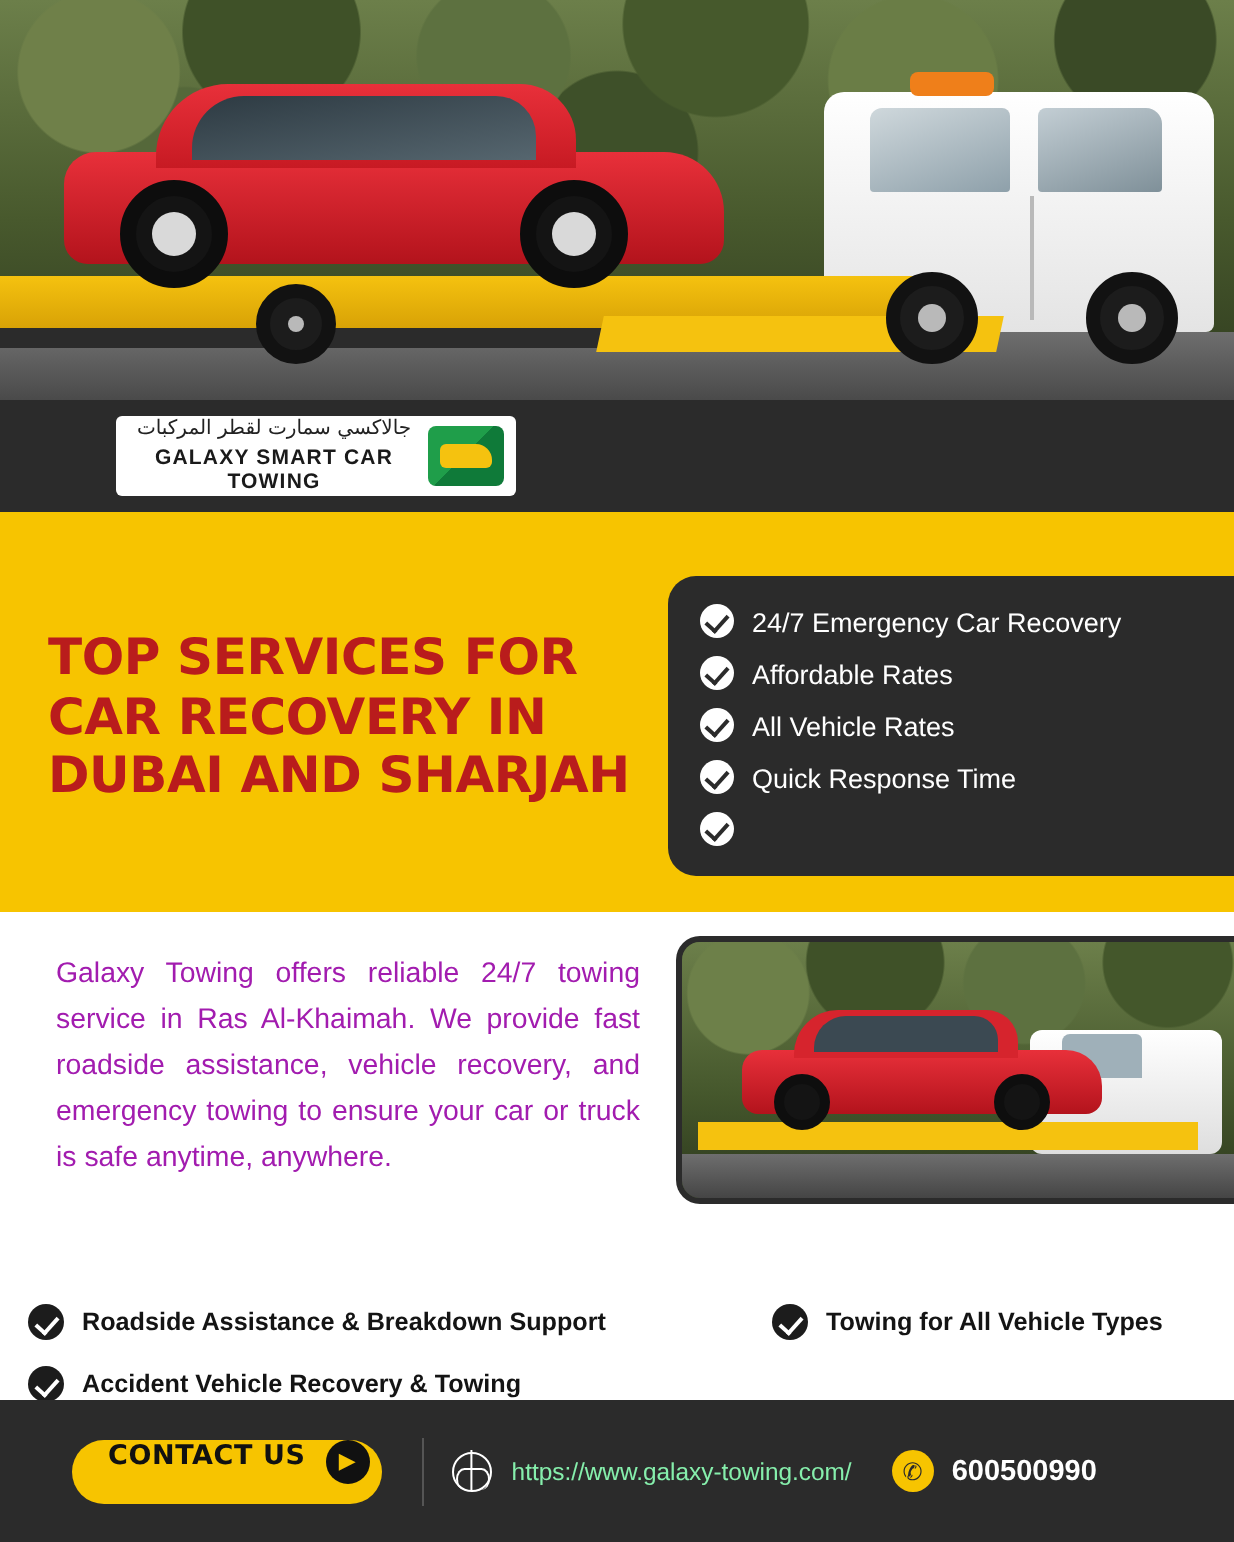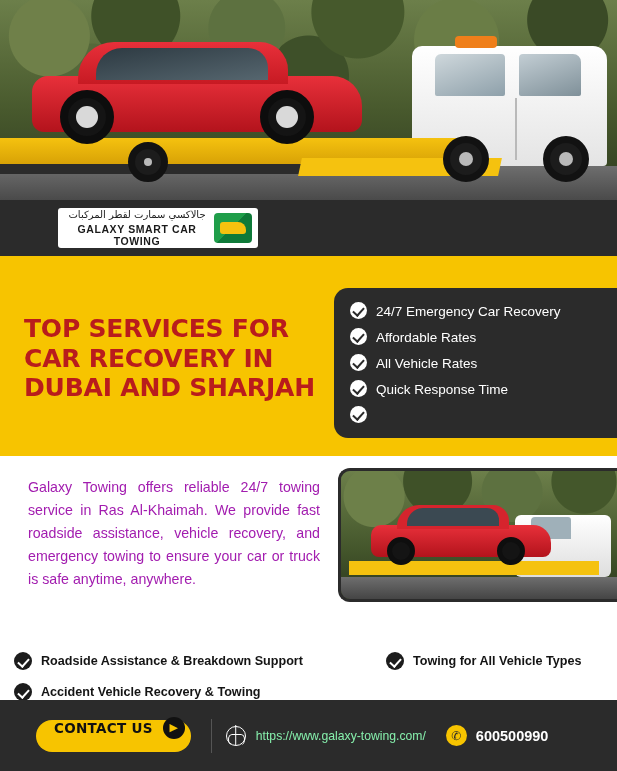--- a/index.html
+++ b/index.html
@@ -268,21 +268,21 @@
     position: absolute; left: 0; top: 700px;
     width: 617px; height: 71px;
     background: #2b2b2b;
     display: flex; align-items: center;
   }
   .cta {
     margin-left: 36px;
     background: #f7c400; color: #111;
     border: none; border-radius: 20px;
     height: 32px; padding: 0 6px 16px 18px;
-    display: flex; align-items: center; gap: 10px;
+    display: flex; gap: 10px;
     font-size: 13.5px; font-weight: 800; letter-spacing: .3px;
     cursor: pointer;
     font-family: "DejaVu Sans", sans-serif;
   }
   .cta-arrow {
     width: 22px; height: 22px; border-radius: 50%;
     background: #111; color: #f7c400;
     display: flex; align-items: center; justify-content: center;
     font-size: 11px;
   }

